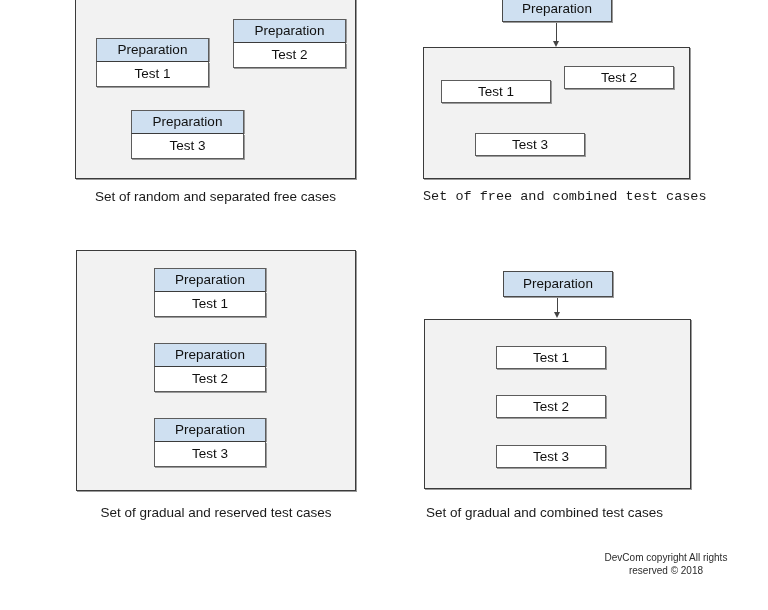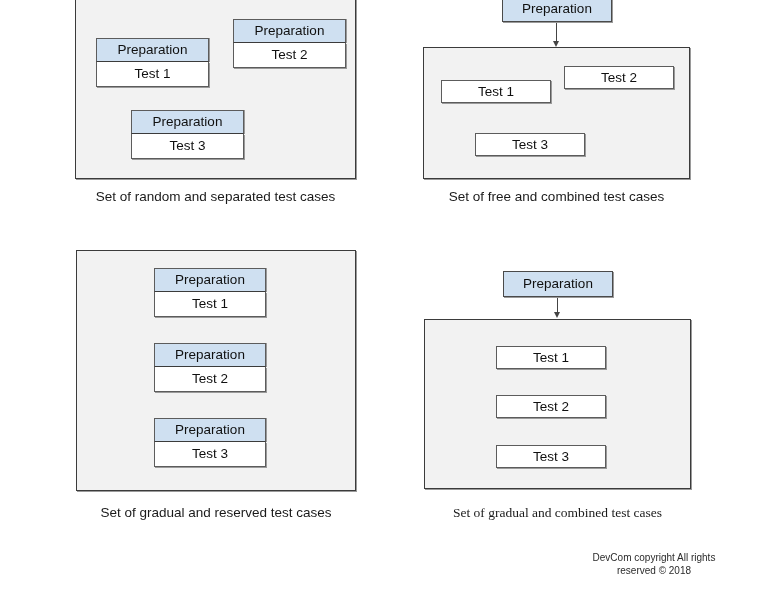--- a/index.html
+++ b/index.html
@@ -143,33 +143,33 @@
   <div class="card" style="left:233px; top:19px; width:113px;">
     <div class="prep">Preparation</div>
     <div class="test">Test 2</div>
   </div>
 
   <div class="card" style="left:131px; top:110px; width:113px;">
     <div class="prep">Preparation</div>
     <div class="test">Test 3</div>
   </div>
 
-  <div class="caption" style="left:75px; top:189px; width:281px;">Set of random and separated test cases</div>
+  <div class="caption" style="left:75px; top:189px; width:281px;">Set of random and separated free cases</div>
 
   <div class="prepbox" style="left:502px; top:-4px; width:110px;">Preparation</div>
   <div class="arrow" style="left:556px; top:23px; height:19px;"></div>
   <div class="arrowhead" style="left:553px; top:41px;"></div>
 
   <div class="panel" style="left:423px; top:47px; width:267px; height:132px;"></div>
 
   <div class="testbox" style="left:441px; top:80px; width:110px;">Test 1</div>
   <div class="testbox" style="left:564px; top:66px; width:110px;">Test 2</div>
   <div class="testbox" style="left:475px; top:133px; width:110px;">Test 3</div>
 
-  <div class="caption" style="left:423px; top:189px; width:267px;">Set of free and combined test cases</div>
+  <div class="caption" style="left:423px; top:189px; width:267px;font-family:Liberation Mono, monospace;">Set of free and combined test cases</div>
 
   <div class="panel" style="left:76px; top:250px; width:280px; height:241px;"></div>
 
   <div class="card" style="left:154px; top:268px; width:112px;">
     <div class="prep">Preparation</div>
     <div class="test">Test 1</div>
   </div>
 
   <div class="card" style="left:154px; top:343px; width:112px;">
     <div class="prep">Preparation</div>
@@ -186,18 +186,18 @@
   <div class="prepbox" style="left:503px; top:271px; width:110px;">Preparation</div>
   <div class="arrow" style="left:557px; top:298px; height:15px;"></div>
   <div class="arrowhead" style="left:554px; top:312px;"></div>
 
   <div class="panel" style="left:424px; top:319px; width:267px; height:170px;"></div>
 
   <div class="testbox" style="left:496px; top:346px; width:110px;">Test 1</div>
   <div class="testbox" style="left:496px; top:395px; width:110px;">Test 2</div>
   <div class="testbox" style="left:496px; top:445px; width:110px;">Test 3</div>
 
-  <div class="caption" style="left:424px; top:505px; width:267px;font-family:Liberation Serif, serif;">Set of gradual and combined test cases</div>
-
-
-  <div class="copyright" style="left:579px; top:551px;">DevCom copyright All rights reserved © 2018</div>
+  <div class="caption" style="left:411px; top:505px; width:267px;">Set of gradual and combined test cases</div>
+
+
+  <div class="copyright" style="left:591px; top:551px;">DevCom copyright All rights reserved © 2018</div>
 
 </div>
 
 </body></html>

